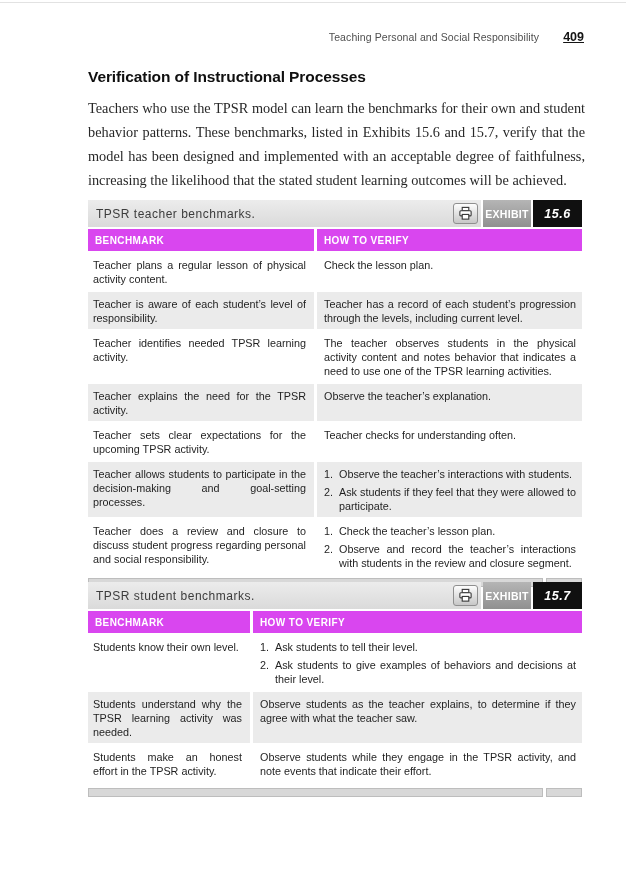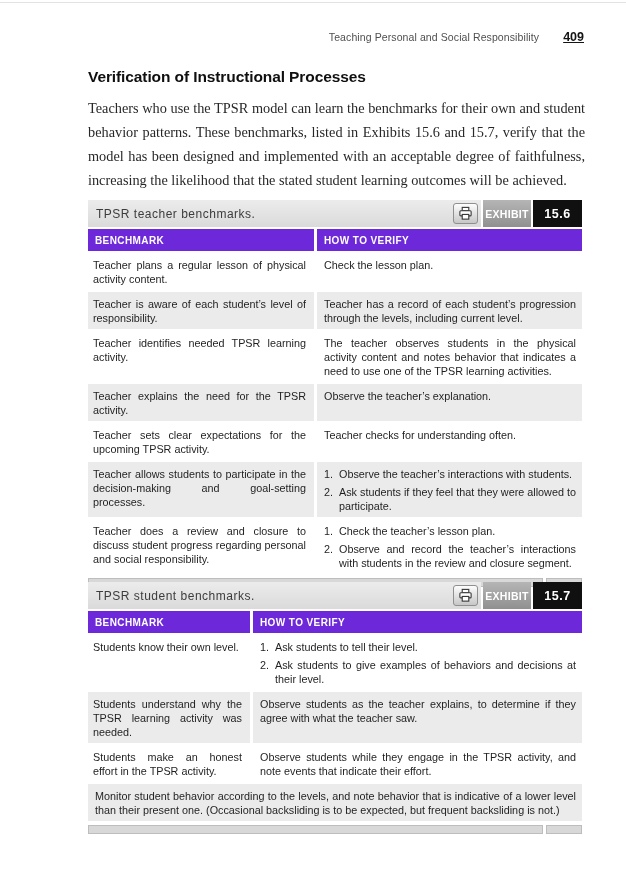--- a/index.html
+++ b/index.html
@@ -26,24 +26,24 @@
   .exhibit.ex2{top:582px;}
 
   .caption-row{display:flex;gap:2px;height:27px;margin-bottom:2px;}
   .caption-bar{flex:1;display:flex;align-items:center;background:linear-gradient(#ececec,#dadada);padding-left:8px;}
   .caption-text{font-size:12px;color:#3c3c3c;letter-spacing:0.5px;}
   .print-btn{margin-left:auto;margin-right:3px;width:25px;height:21px;border:1px solid #8f8f8f;border-radius:3px;
     background:linear-gradient(#fdfdfd,#c7c7c7);display:flex;align-items:center;justify-content:center;padding:0;cursor:pointer;}
   .exhibit-badge{width:48px;display:flex;align-items:center;justify-content:center;
     background:linear-gradient(#b5b5b5,#909090);color:#fff;font-weight:bold;font-size:10.5px;letter-spacing:0.3px;}
   .exhibit-num{width:49px;display:flex;align-items:center;justify-content:center;
-    background:#101010;color:#fff;font-weight:bold;font-size:12.5px;letter-spacing:0.5px;}
+    background:#101010;color:#fff;font-weight:bold;font-style:italic;font-size:12.5px;letter-spacing:0.5px;}
 
   .header-row{display:flex;gap:3px;margin-bottom:2px;}
-  .hcell{background:#6d28d9;color:#fff;font-weight:bold;font-size:10px;letter-spacing:0.4px;padding:6px 7px 5px;}
+  .hcell{background:#d946ef;color:#fff;font-weight:bold;font-size:10px;letter-spacing:0.4px;padding:6px 7px 5px;}
   .ex1 .hcell.b{width:226px;flex:none;box-sizing:border-box;}
   .ex2 .hcell.b{width:162px;flex:none;box-sizing:border-box;}
   .hcell.v{flex:1;}
 
   .trow{display:flex;gap:3px;margin-bottom:2px;}
   .cell{font-size:10.8px;line-height:14px;color:#1f1f1f;text-align:justify;background:#fff;}
   .trow.alt .cell{background:#ebebeb;}
   .cell-b{padding:5px 8px 4px 5px;box-sizing:border-box;flex:none;}
   .ex1 .cell-b{width:226px;}
   .ex2 .cell-b{width:162px;}
@@ -199,23 +199,20 @@
             <div class="vitem plain">Observe students as the teacher explains, to determine if they agree with what the teacher saw.</div>
           </div>
         </div>
         <div class="trow">
           <div class="cell cell-b">Students make an honest effort in the TPSR activity.</div>
           <div class="cell cell-v">
             <div class="vitem plain">Observe students while they engage in the TPSR activity, and note events that indicate their effort.</div>
           </div>
         </div>
         <div class="trow alt">
-          <div class="cell cell-v">
-            <div class="vitem plain">Monitor student behavior according to the levels, and note behavior that is indicative of a lower level than their present one. (Occasional backsliding is to be expected, but frequent backsliding is not.)</div>
-          </div>
         </div>
       </div>
     <div class="footer-bar">
       <div class="footer-long"></div>
       <div class="footer-short"></div>
     </div>
   </section>
 </div>
 
 </body></html>

